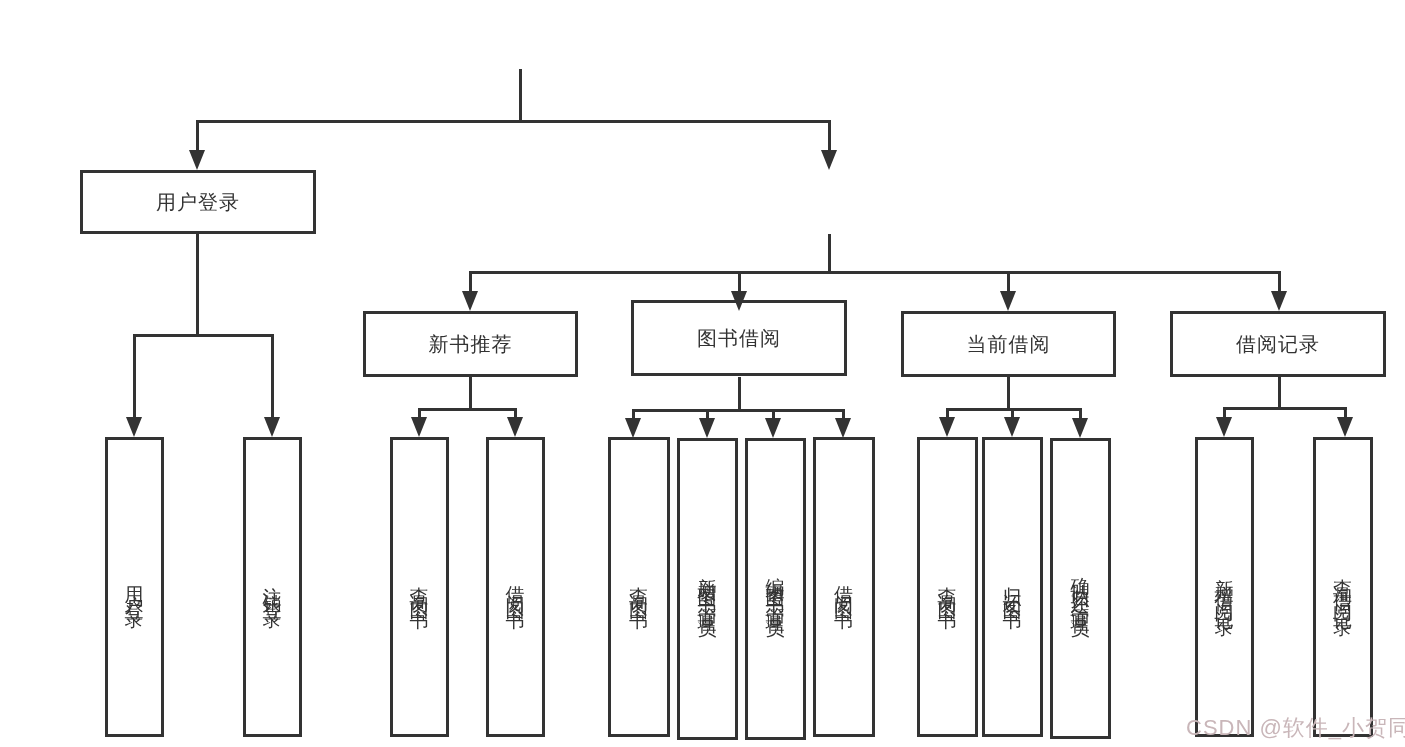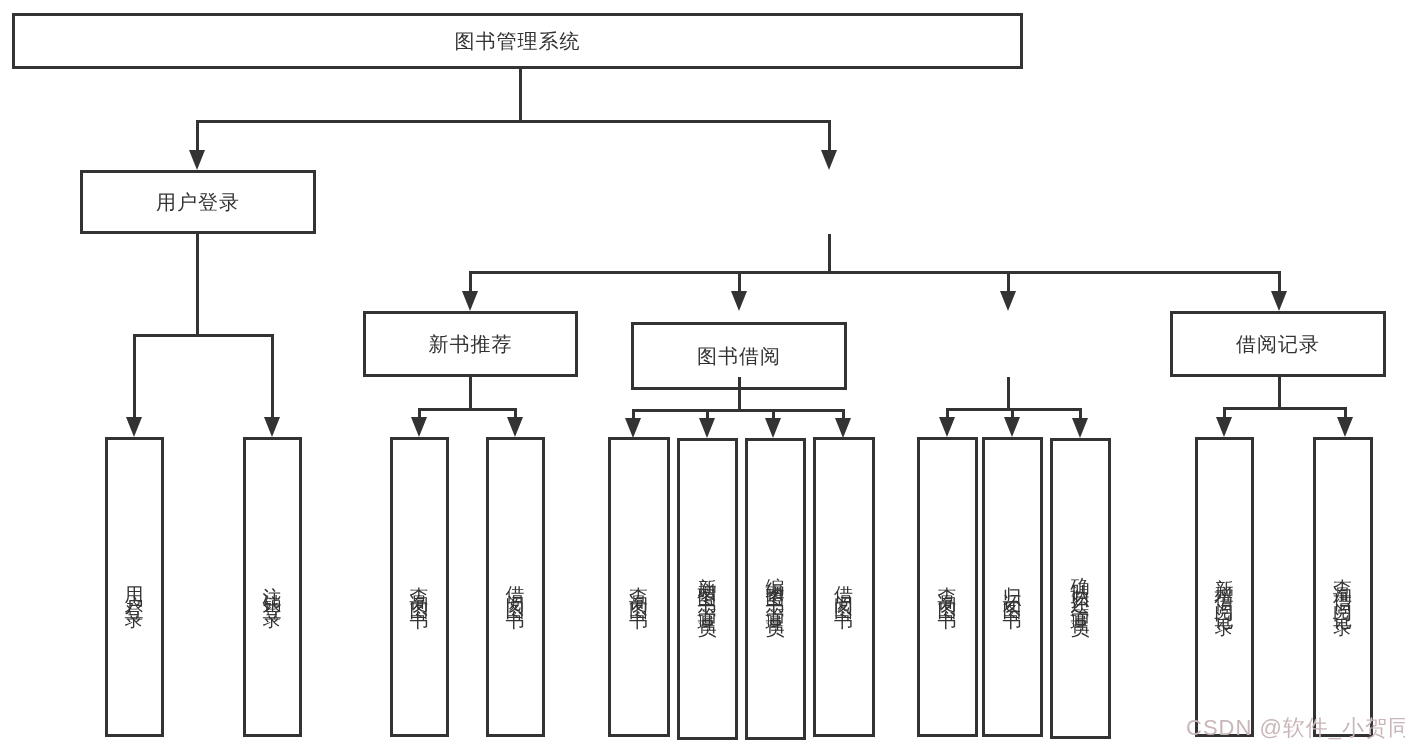--- a/index.html
+++ b/index.html
@@ -53,33 +53,33 @@
     letter-spacing: 1px;
     color: #c9b6b9;
     white-space: nowrap;
   }
 </style>
 </head>
 <body>
 
 <div id="canvas">
 
-  <div class="node hnode" style="left:12px;top:13px;width:1011px;height:56px">
-    <span>图书管理系统</span>
-  </div>
 
   <div class="node hnode" style="left:80px;top:170px;width:236px;height:64px">
     <span>用户登录</span>
   </div>
 
   <div class="node hnode" style="left:363px;top:311px;width:215px;height:66px">
     <span>新书推荐</span>
   </div>
-  <div class="node hnode" style="left:631px;top:322px;width:216px;height:68px">
+  <div class="node hnode" style="left:631px;top:300px;width:216px;height:76px">
     <span>图书借阅</span>
+  </div>
+  <div class="node hnode" style="left:901px;top:311px;width:215px;height:66px">
+    <span>当前借阅</span>
   </div>
   <div class="node hnode" style="left:1170px;top:311px;width:216px;height:66px">
     <span>借阅记录</span>
   </div>
 
   <div class="node vnode" style="left:105px;top:437px;width:59px;height:300px">
     <span>用户登录</span>
   </div>
   <div class="node vnode" style="left:243px;top:437px;width:59px;height:300px">
     <span>注销登录</span>

